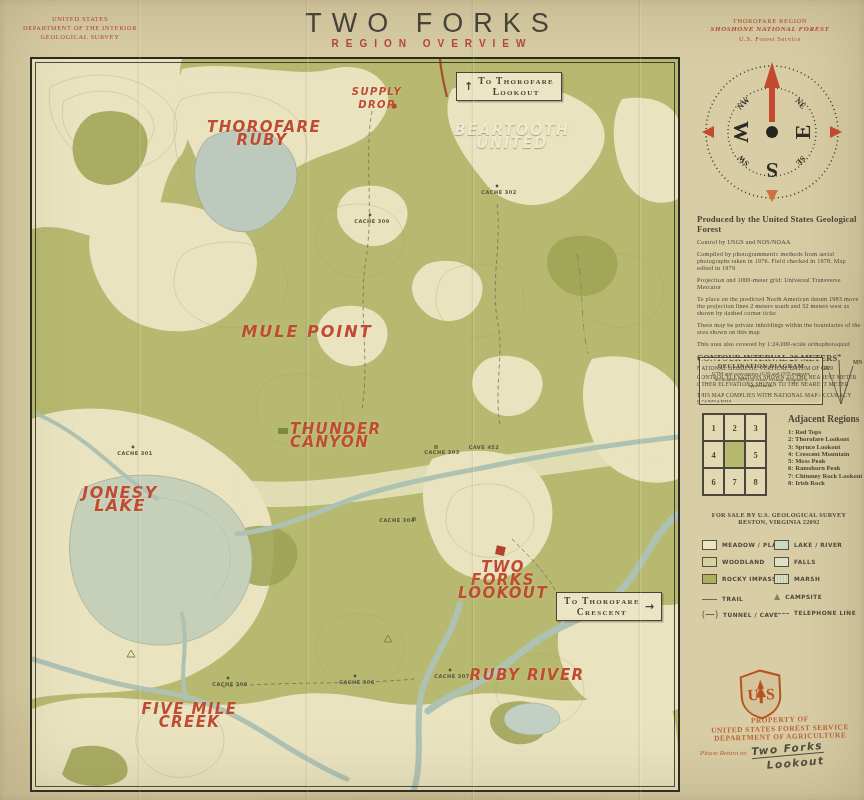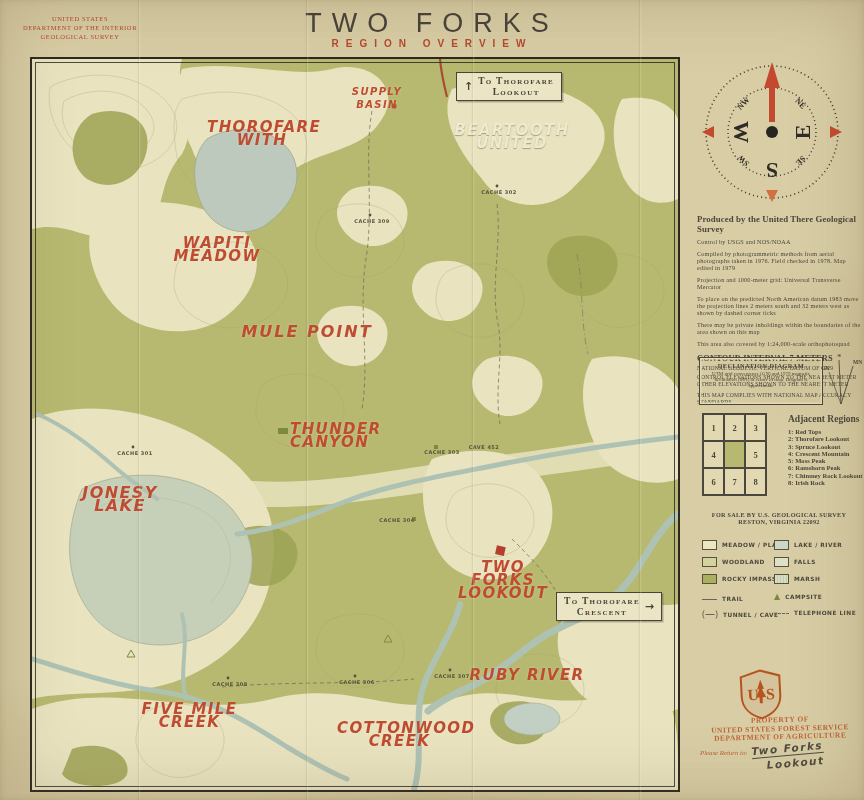--- a/index.html
+++ b/index.html
@@ -79,20 +79,25 @@
 
 <div class="page">
 
   <div class="agency" style="left:0px;top:14px;">
     <div>UNITED STATES</div>
     <div>DEPARTMENT OF THE INTERIOR</div>
     <div>GEOLOGICAL SURVEY</div>
   </div>
   <div class="title">TWO FORKS</div>
   <div class="subtitle">REGION OVERVIEW</div>
+  <div class="agency" style="left:690px;top:16px;">
+    <div>THOROFARE REGION</div>
+    <div class="mid">SHOSHONE NATIONAL FOREST</div>
+    <div>U.S. Forest Service</div>
+  </div>
 
   <div id="map">
     <svg class="terrain" viewBox="0 0 646 731">
       <rect width="646" height="731" fill="#b6b96f"></rect>
 
       <g fill="#e9e3c0">
         <path d="M0,0 L150,0 C140,30 170,60 150,95 C120,130 140,160 100,175 C60,190 40,160 0,170 Z"></path>
         <path d="M150,10 C200,0 260,20 300,10 C340,0 370,30 350,60 C330,95 280,90 250,120 C210,150 170,120 160,90 C150,70 140,40 150,10 Z"></path>
         <path d="M420,30 C470,15 530,25 560,50 C590,80 560,110 540,130 C515,155 470,150 450,120 C430,95 405,60 420,30 Z"></path>
         <path d="M590,40 C620,35 640,45 646,60 L646,140 C625,150 600,140 590,115 C580,90 578,60 590,40 Z"></path>
@@ -171,53 +176,45 @@
         <circle cx="418" cy="611" r="1.4" fill="#55533f"></circle>
         <circle cx="196" cy="619" r="1.4" fill="#55533f"></circle>
         <polygon points="95,598 99,591 103,598" fill="none" stroke="#7d8a3e" stroke-width="1"></polygon>
         <polygon points="352,583 356,576 360,583" fill="none" stroke="#7d8a3e" stroke-width="1"></polygon>
       </g>
       <rect x="3.5" y="3.5" width="639" height="724" fill="none" stroke="#2f2d27" stroke-width="1" opacity=".85"></rect>
     </svg>
 
     <div class="map-label" style="left:300px;top:26px;width:90px;font-size:10px;">
       <span>SUPPLY</span><br>
-      <span>BASIN</span>
+      <span>DROP</span>
     </div>
     <div class="map-label" style="left:175px;top:62px;width:110px;">
       <span>THOROFARE</span><br>
-      <span>WITH</span>
+      <span>RUBY</span>
     </div>
     <div class="map-label cream" style="left:420px;top:65px;width:120px;">
       <span>BEARTOOTH</span><br>
       <span>UNITED</span>
     </div>
-    <div class="map-label" style="left:130px;top:178px;width:110px;">
-      <span>WAPITI</span><br>
-      <span>MEADOW</span>
-    </div>
     <div class="map-label big" style="left:205px;top:266px;width:140px;letter-spacing:2px;">
       <span>MULE POINT</span>
     </div>
     <div class="map-label" style="left:258px;top:364px;width:170px;text-align:left;">
       <span>THUNDER CANYON</span>
     </div>
     <div class="map-label big" style="left:28px;top:427px;width:120px;">
       <span>JONESY LAKE</span>
     </div>
     <div class="map-label" style="left:415px;top:502px;width:112px;">
       <span>TWO FORKS</span><br>
       <span>LOOKOUT</span>
     </div>
     <div class="map-label" style="left:85px;top:644px;width:145px;">
       <span>FIVE MILE CREEK</span>
-    </div>
-    <div class="map-label" style="left:305px;top:663px;width:125px;">
-      <span>COTTONWOOD</span><br>
-      <span>CREEK</span>
     </div>
     <div class="map-label" style="left:435px;top:610px;width:120px;">
       <span>RUBY RIVER</span>
     </div>
 
     <div class="dir-box" style="left:424px;top:13px;">
       <span class="arr">↑</span>
       <span class="txt">
         <span>To Thorofare</span><br>
         <span>Lookout</span>
@@ -253,28 +250,28 @@
     <text x="0" y="0" transform="translate(-33,0) rotate(90)" text-anchor="middle" dominant-baseline="middle" font-size="22" font-weight="bold" fill="#2e2c26">W</text>
     <text x="0" y="0" transform="translate(33,0) rotate(-90)" text-anchor="middle" dominant-baseline="middle" font-size="22" font-weight="bold" fill="#2e2c26">E</text>
     <text x="0" y="0" transform="translate(0,36) rotate(180)" text-anchor="middle" dominant-baseline="middle" font-size="22" font-weight="bold" fill="#2e2c26">S</text>
     <text x="0" y="0" transform="translate(-28,-28) rotate(-45)" text-anchor="middle" dominant-baseline="middle" font-size="8" font-weight="bold" fill="#2e2c26">NW</text>
     <text x="0" y="0" transform="translate(28,-28) rotate(45)" text-anchor="middle" dominant-baseline="middle" font-size="8" font-weight="bold" fill="#2e2c26">NE</text>
     <text x="0" y="0" transform="translate(-28,28) rotate(-135)" text-anchor="middle" dominant-baseline="middle" font-size="8" font-weight="bold" fill="#2e2c26">SW</text>
     <text x="0" y="0" transform="translate(28,28) rotate(135)" text-anchor="middle" dominant-baseline="middle" font-size="8" font-weight="bold" fill="#2e2c26">SE</text>
   </svg>
 
   <div class="survey">
-    <div class="head">Produced by the United There Geological Survey</div>
+    <div class="head">Produced by the United States Geological Forest</div>
     <p>Control by USGS and NOS/NOAA</p>
     <p>Compiled by photogrammetric methods from aerial photographs taken in 1976. Field checked in 1978. Map edited in 1979</p>
     <p>Projection and 1000-meter grid: Universal Transverse Mercator</p>
     <p>To place on the predicted North American datum 1983 move the projection lines 2 meters south and 32 meters west as shown by dashed corner ticks</p>
     <p>There may be private inholdings within the boundaries of the area shown on this map</p>
     <p>This area also covered by 1:24,000-scale orthophotoquad</p>
-    <div class="contour">CONTOUR INTERVAL 7 METERS</div>
+    <div class="contour">CONTOUR INTERVAL 20 METERS</div>
     <p class="tiny">NATIONAL GEODETIC VERTICAL DATUM OF 1929</p>
     <p class="tiny" style="margin-bottom:0;">CONTROL ELEVATIONS SHOWN TO THE NEAREST METER</p>
     <p class="tiny">OTHER ELEVATIONS SHOWN TO THE NEAREST METER</p>
     <p class="tiny" style="margin-top:5px;">THIS MAP COMPLIES WITH NATIONAL MAP ACCURACY STANDARDS</p>
   </div>
 
   <div class="decl-box">
     <div class="t">DECLINATION DIAGRAM</div>
     <div class="b">UTM grid convergence (GN) and 1979 magnetic declination (MN) at center of map. Diagram is approximate</div>
   </div>

